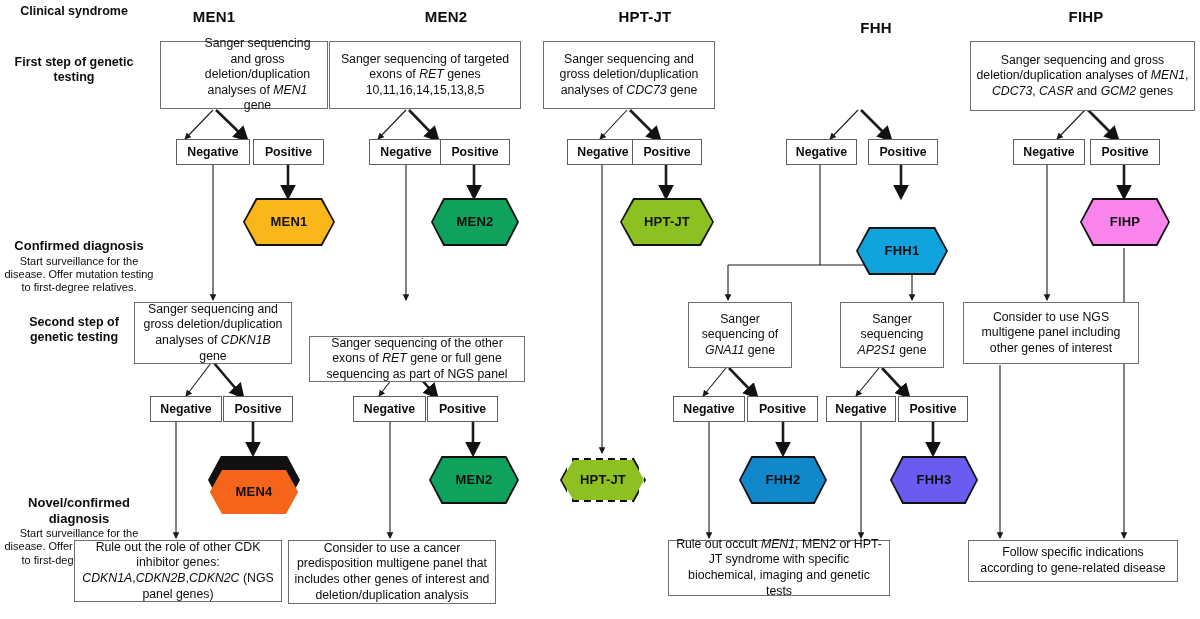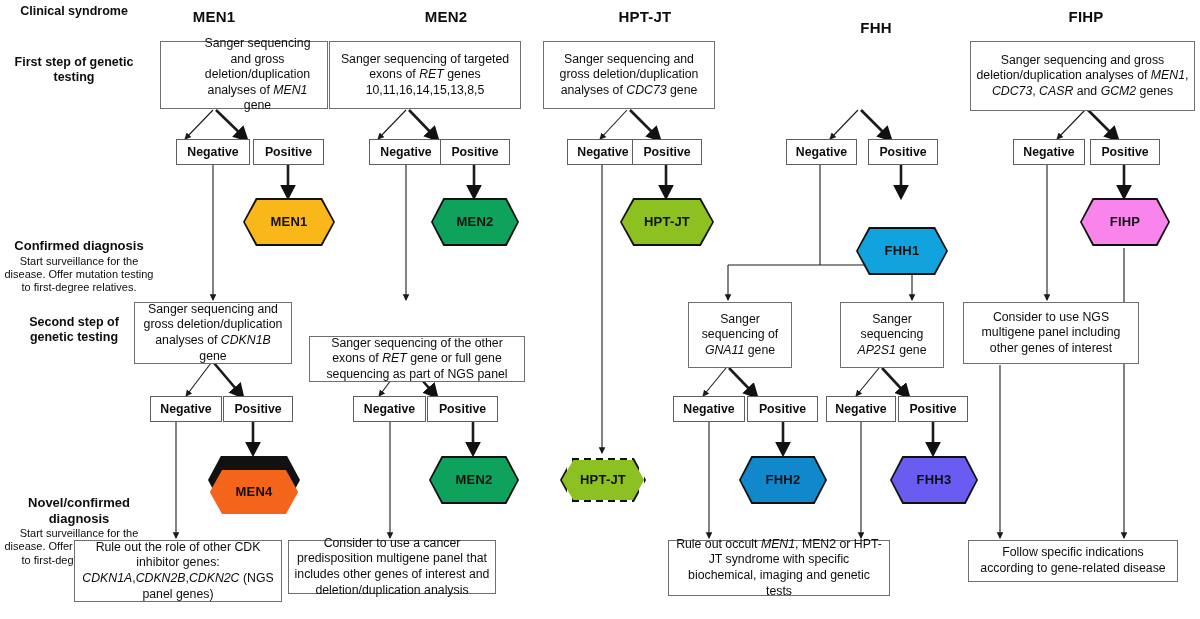--- a/index.html
+++ b/index.html
@@ -289,21 +289,21 @@
     <div class="hexborder"></div>
     <div class="hexfill" style="background: rgb(106, 92, 240);">
       <span class="hexlabel">FHH3</span>
     </div>
   </div>
 
   <div class="node box" style="left:74px;top:540px;width:208px;height:62px;">
     <span>Rule out the role of other CDK inhibitor genes: <i>CDKN1A</i>,<i>CDKN2B</i>,<i>CDKN2C</i> (NGS panel genes)</span>
   </div>
 
-  <div class="node box" style="left:288px;top:540px;width:208px;height:54px;justify-content:center;">
+  <div class="node box" style="left:288px;top:540px;width:208px;height:64px;justify-content:center;">
     <span>Consider to use  a cancer predisposition multigene panel that includes other genes of interest and deletion/duplication analysis</span>
   </div>
 
   <div class="node box" style="left:668px;top:540px;width:222px;height:56px;">
     <span>Rule out occult <i>MEN1</i>, MEN2 or HPT-JT syndrome with specific biochemical, imaging and genetic tests</span>
   </div>
 
   <div class="node box" style="left:968px;top:540px;width:210px;height:42px;">
     <span>Follow specific indications according to gene-related disease</span>
   </div>

